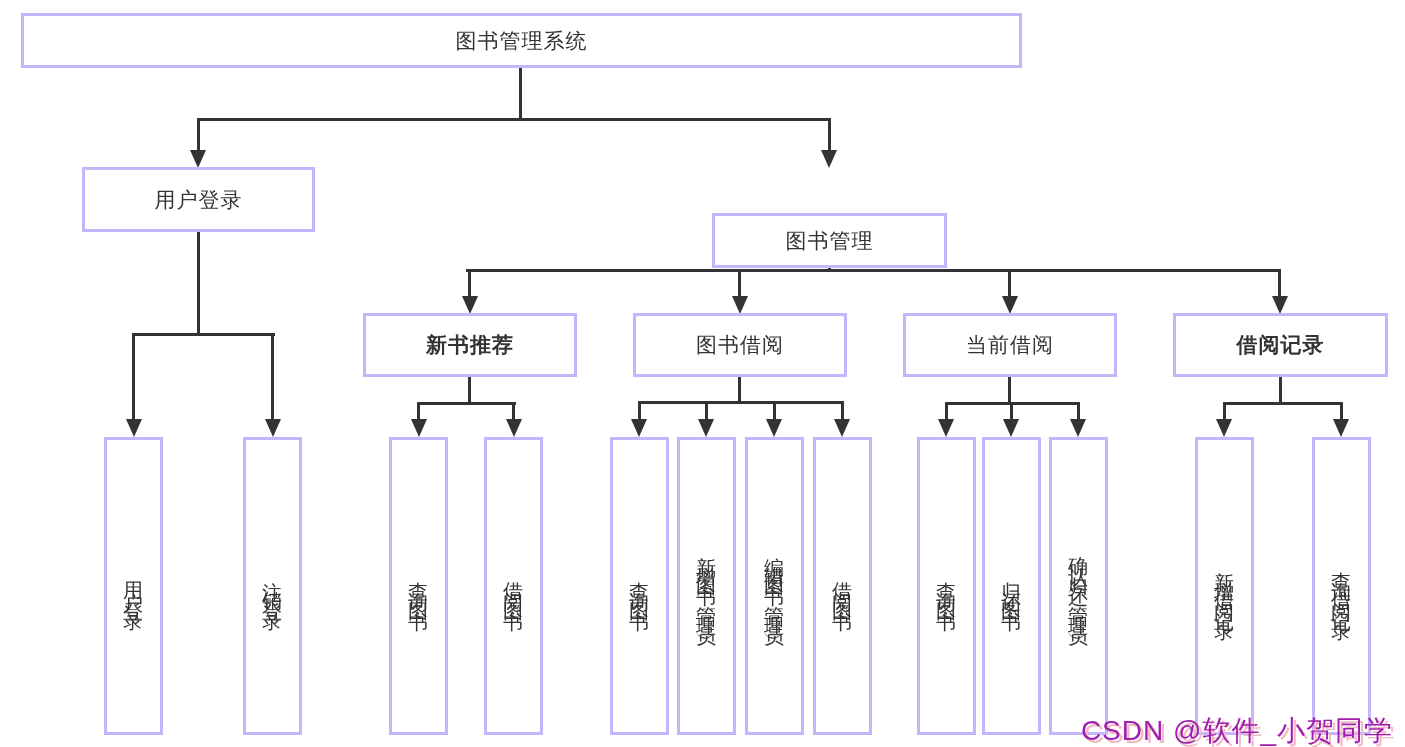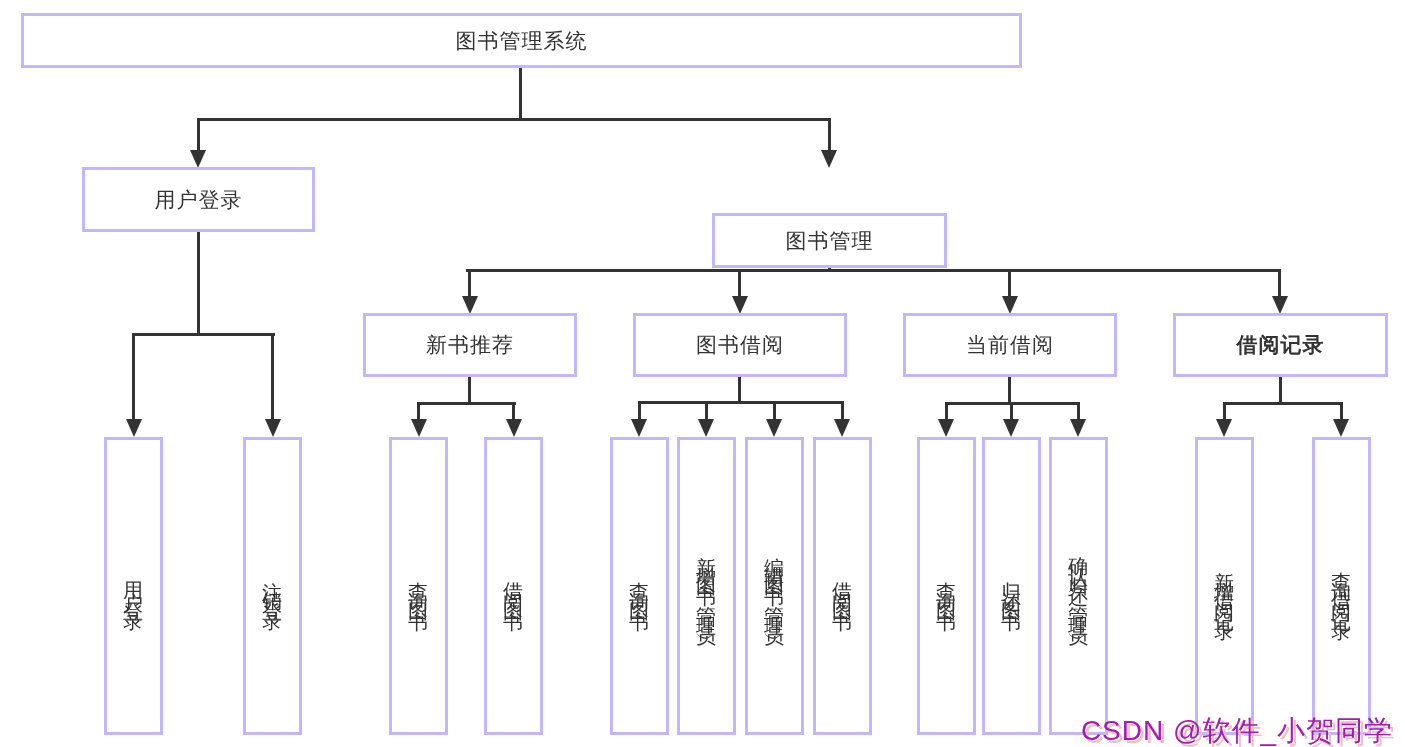--- a/index.html
+++ b/index.html
@@ -125,21 +125,21 @@
     <div class="vline" style="left:1340px; top:402px; width:3px; height:19px;"></div>
     <div class="arrow" style="left:1333px; top:419px;"></div>
   </div>
 
   <div class="node hnode" style="left:21px; top:13px; width:1001px; height:55px;">图书管理系统</div>
 
   <div class="node hnode" style="left:82px; top:167px; width:233px; height:65px;">用户登录</div>
 
   <div class="node hnode" style="left:712px; top:167px; width:235px; height:55px;margin-top:46px;">图书管理</div>
 
-  <div class="node hnode" style="left:363px; top:313px; width:214px; height:64px;">新书推荐</div>
+  <div class="node hnode" style="left:363px; top:313px; width:214px; height:64px;font-weight:bold;">新书推荐</div>
 
   <div class="node hnode" style="left:903px; top:313px; width:214px; height:64px;">当前借阅</div>
 
   <div class="node hnode" style="left:633px; top:313px; width:214px; height:64px;">图书借阅</div>
 
   <div class="node hnode" style="left:1173px; top:313px; width:215px; height:64px;font-weight:bold;">借阅记录</div>
 
   <div class="node vnode" style="left:104px; top:437px; width:59px; height:298px;">用户登录</div>
 
   <div class="node vnode" style="left:243px; top:437px; width:59px; height:298px;">注销登录</div>

